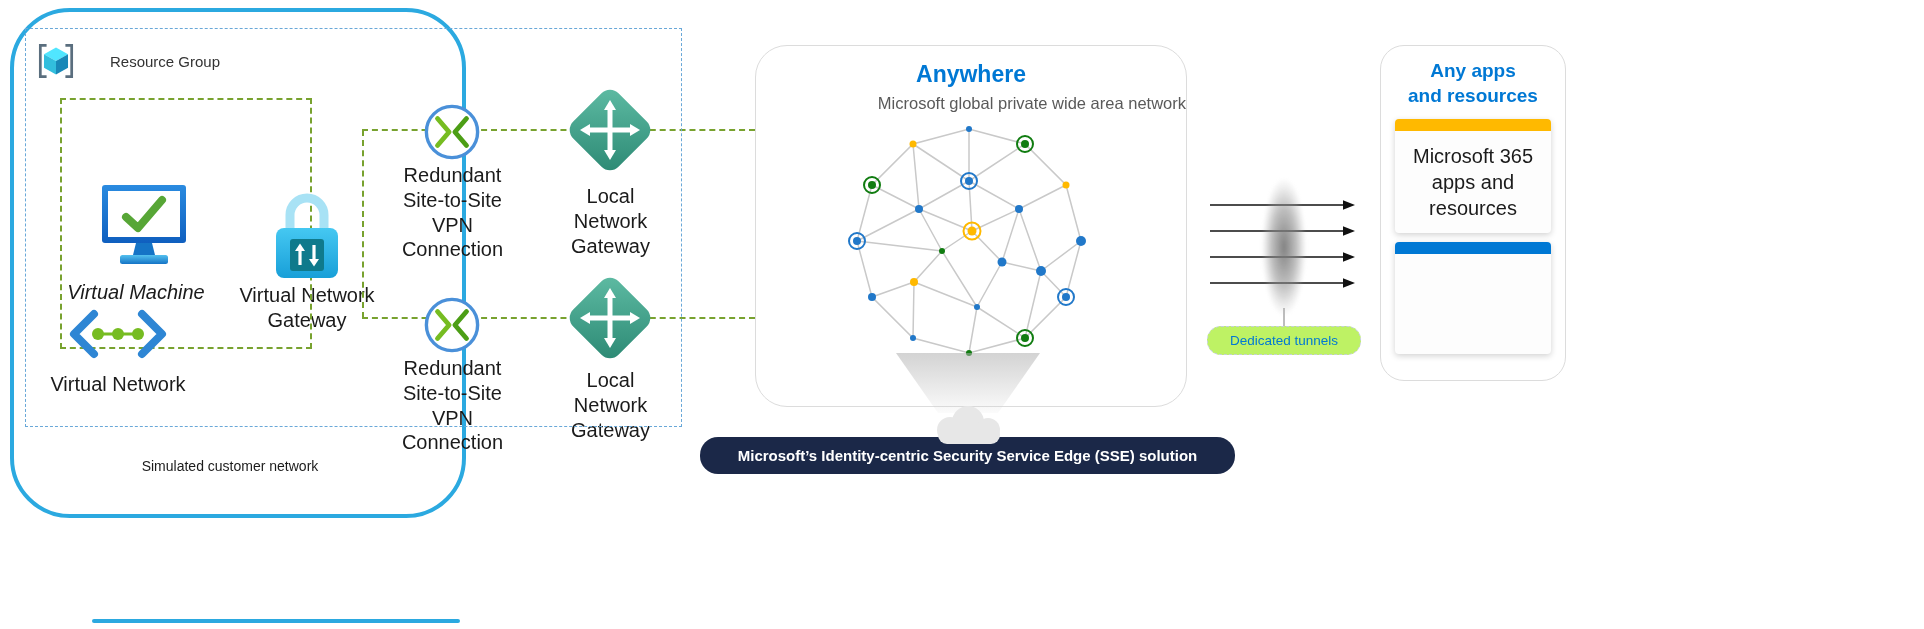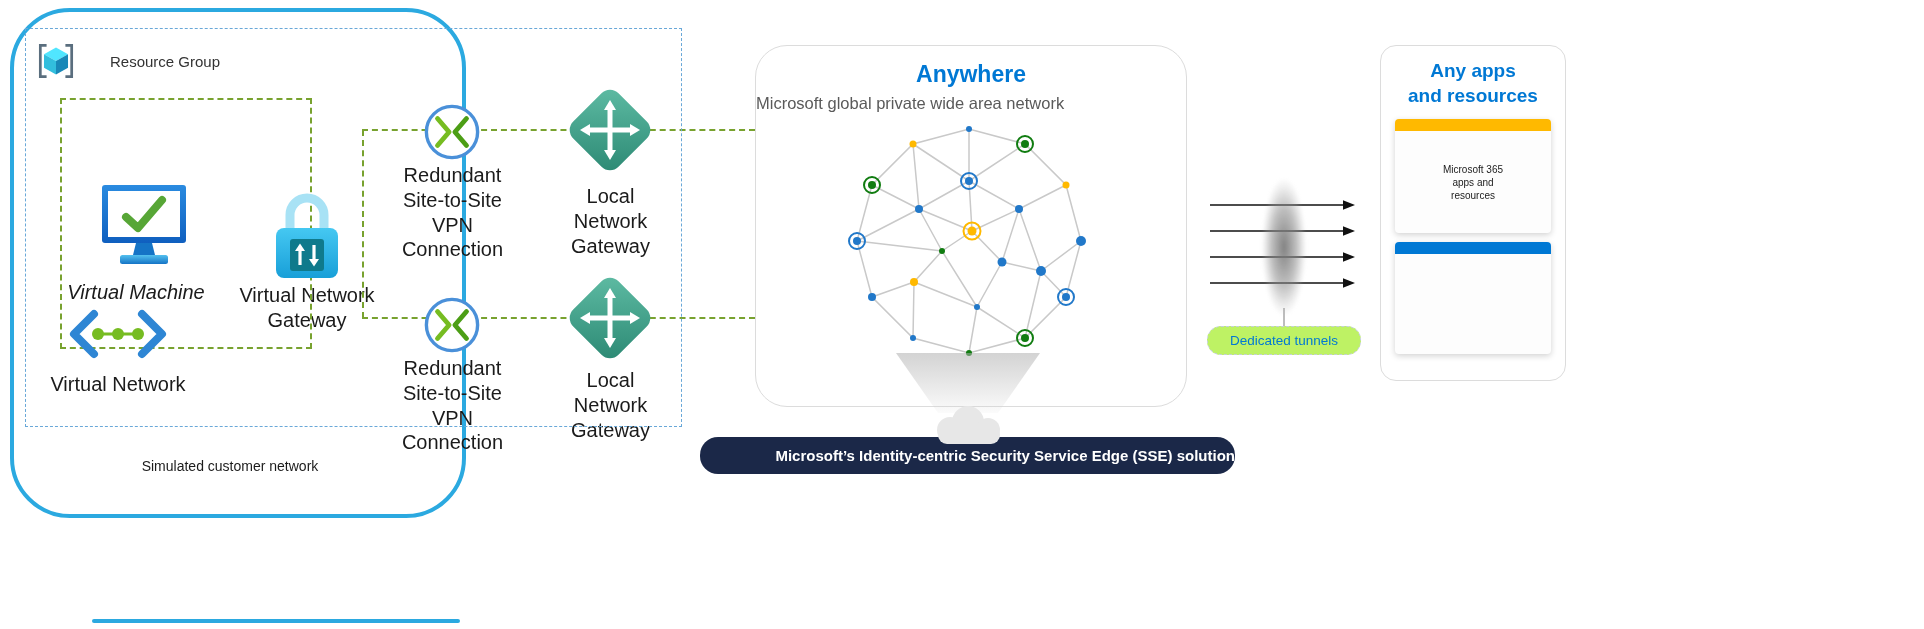--- a/index.html
+++ b/index.html
@@ -13,41 +13,41 @@
   .rg-border{border:1.6px dashed #69A8D8}
   .vnet-border{border:2px dashed #78A22F}
   .gdash-h{border-top:2px dashed #78A22F;height:0}
   .gdash-v{border-left:2px dashed #78A22F;width:0}
   .icon{z-index:3}
   .line{z-index:1}
   .box{z-index:2}
   
   .panel{background:#fff;border:1.5px solid #DCDCDC;border-radius:32px}
   .wan-title{font-size:23px;font-weight:bold;color:#0078D4;text-align:center;width:100%}
-  .wan-sub{font-size:16.5px;color:#5A5A5A;text-align:left;width:100%}
+  .wan-sub{font-size:16.5px;color:#5A5A5A;text-align:right;width:100%}
   
   .beam{background:linear-gradient(to bottom,rgba(175,175,175,.55),rgba(225,225,225,.12));
         clip-path:polygon(2% 0,98% 0,70% 100%,30% 100%);z-index:4}
   
   .banner{background:#1B2848;border-radius:18px;color:#fff;font-size:15px;font-weight:600;
           text-align:center;line-height:37px;z-index:3}
   
   .ellipse{background:radial-gradient(ellipse at center,rgba(120,120,120,.92) 0%,
            rgba(140,140,140,.55) 40%,rgba(175,175,175,.25) 60%,rgba(210,210,210,0) 72%);
            filter:blur(1.5px);z-index:5}
   .stem{background:#BDBDBD}
   .tunnel-lbl{border:1.5px dashed #C5CFDA;border-radius:14px;color:#0078D4;font-size:13.5px;
               text-align:center;line-height:27px;background:#bef264}
   
   .apps-title{font-size:19px;font-weight:bold;color:#0078D4;text-align:center;
               white-space:pre-line;line-height:1.3;width:100%}
   .app-box{background:#FDFDFD;border-radius:4px;box-shadow:0 2px 6px rgba(0,0,0,.18);overflow:hidden}
   .app-bar{height:12px;width:100%}
   .app-body{display:flex;align-items:center;justify-content:center;height:calc(100% - 12px);
-            font-size:10px;text-align:center;white-space:pre-line;line-height:1.3}
+            font-size:20px;text-align:center;white-space:pre-line;line-height:1.3}
 </style>
 </head>
 <body>
 
 <div class="canvas">
 
   <div class="abs cust-border" style="left:10px;top:8px;width:448px;height:502px;"></div>
   <div class="abs cust-bottom" style="left:92px;top:619px;width:368px;height:4px;"></div>
   <div class="abs" style="left:60px;top:458px;width:340px;text-align:center;font-size:14px;color:#1b1b1b;">Simulated customer network</div>
 
@@ -220,21 +220,21 @@
   <div class="abs beam" style="left:893px;top:353px;width:150px;height:60px;"></div>
   <svg class="abs" style="left:920px;top:404px;z-index:6;" width="98" height="44" viewBox="0 0 98 44">
     <g fill="#E7E7E7">
       <circle cx="30" cy="26" r="13"></circle>
       <circle cx="48" cy="18" r="16"></circle>
       <circle cx="68" cy="26" r="12"></circle>
       <rect x="18" y="22" width="62" height="18" rx="9"></rect>
     </g>
   </svg>
 
-  <div class="abs banner" style="left:700px;top:437px;width:535px;height:37px;text-align:right;">
+  <div class="abs banner" style="left:700px;top:437px;width:535px;height:37px;">
     <span>Microsoft’s Identity-centric Security Service Edge (SSE) solution</span>
   </div>
 
   <svg class="abs" style="left:1210px;top:199px;z-index:2;" width="146" height="12" viewBox="0 0 146 12">
     <line x1="0" y1="6" x2="133" y2="6" stroke="#111" stroke-width="1.6"></line>
     <polygon points="133,1.2 145,6 133,10.8" fill="#111"></polygon>
   </svg>
   <svg class="abs" style="left:1210px;top:225px;z-index:2;" width="146" height="12" viewBox="0 0 146 12">
     <line x1="0" y1="6" x2="133" y2="6" stroke="#111" stroke-width="1.6"></line>
     <polygon points="133,1.2 145,6 133,10.8" fill="#111"></polygon>
@@ -247,21 +247,21 @@
     <line x1="0" y1="6" x2="133" y2="6" stroke="#111" stroke-width="1.6"></line>
     <polygon points="133,1.2 145,6 133,10.8" fill="#111"></polygon>
   </svg>
 
   <div class="abs ellipse" style="left:1262px;top:179px;width:44px;height:136px;"></div>
   <div class="abs stem" style="left:1283px;top:308px;width:2px;height:20px;"></div>
   <div class="abs tunnel-lbl" style="left:1207px;top:326px;width:152px;height:27px;">
     <span>Dedicated tunnels</span>
   </div>
 
-  <div class="abs panel" style="left:1380px;top:45px;width:184px;height:334px;border-radius:16px;">
+  <div class="abs panel" style="left:1380px;top:45px;width:184px;height:334px;border-radius:24px;">
     <div class="abs apps-title" style="top:13px;">Any apps
 and resources</div>
 
     <div class="abs app-box" style="left:14px;top:73px;width:156px;height:114px;">
       <div class="app-bar" style="background-color: rgb(255, 185, 0);"></div>
       <div class="app-body">Microsoft 365
 apps and
 resources</div>
     </div>
 

